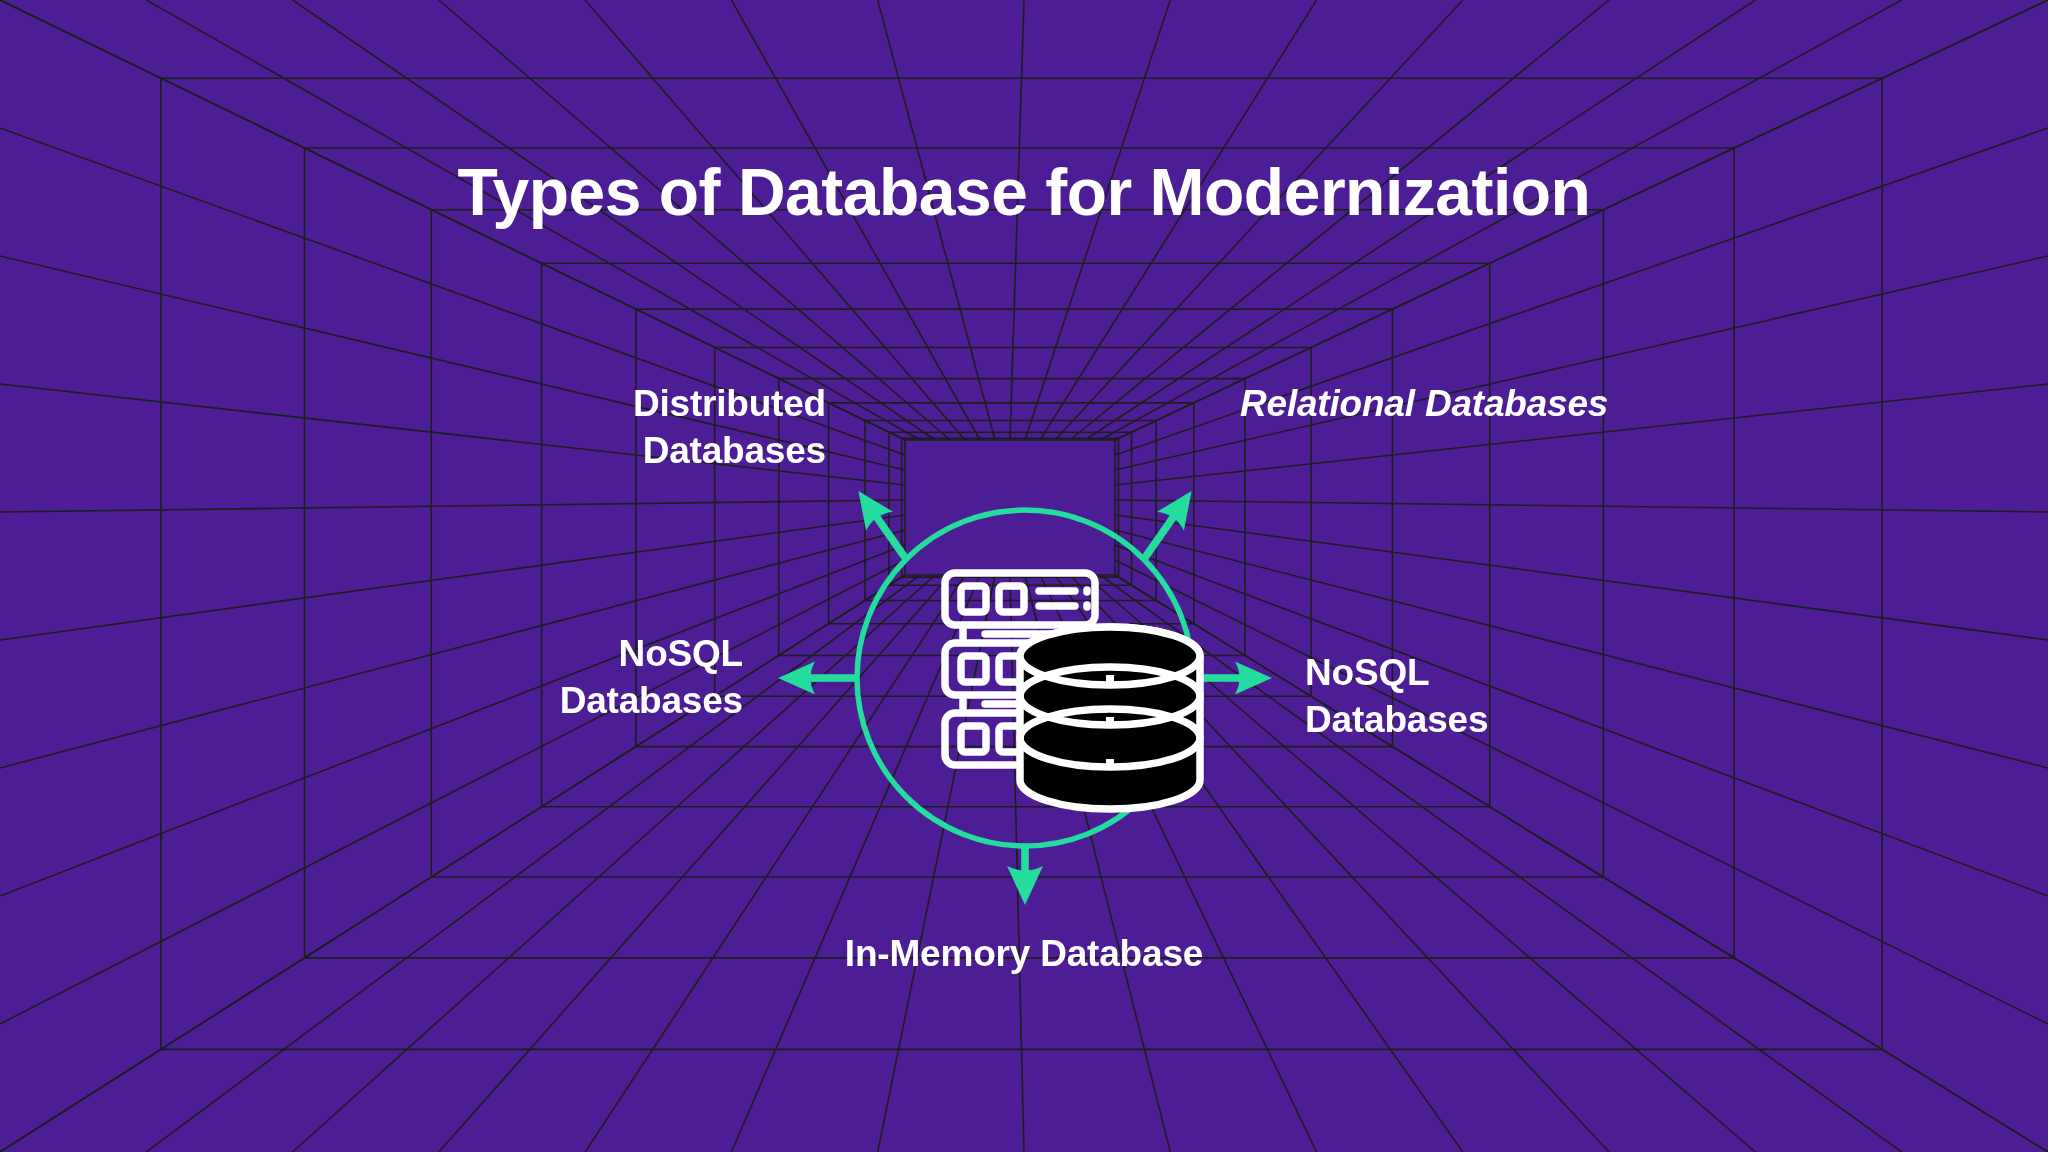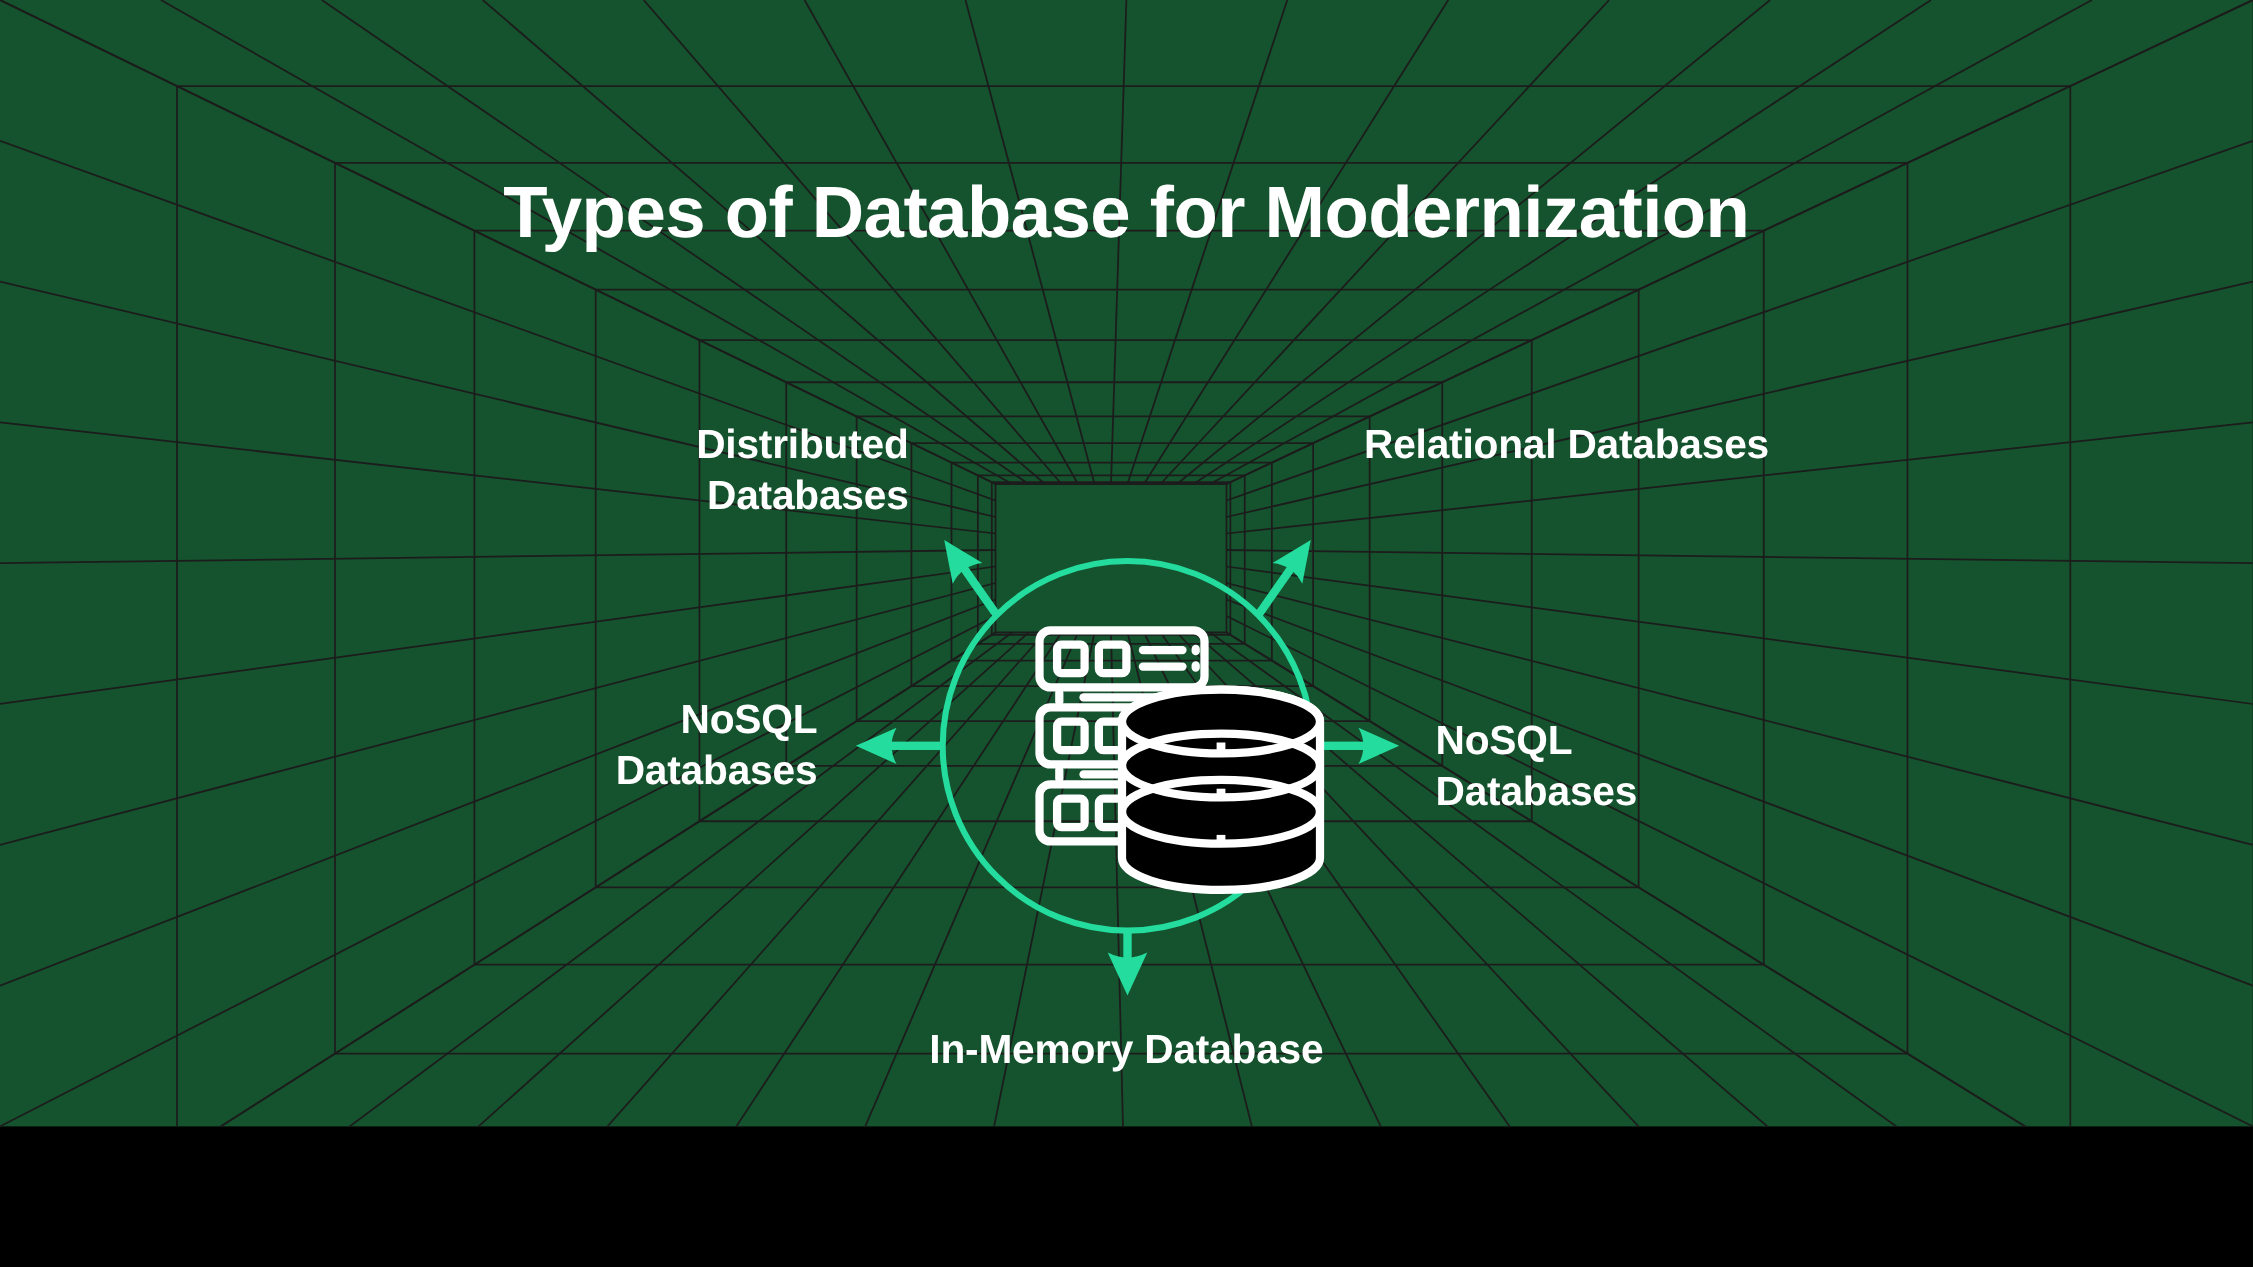--- a/index.html
+++ b/index.html
@@ -11,22 +11,22 @@
   body {
     width: 2048px;
     height: 1152px;
     overflow: hidden;
     font-family: "Liberation Sans", "DejaVu Sans", sans-serif;
   }
 
   #stage {
     position: relative;
     width: 2048px;
-    height: 1024px;
-    background: #14532d;
+    height: 1152px;
+    background: #4c1d95;
     overflow: hidden;
   }
 
   
   #bg-grid {
     position: absolute;
     left: 0; top: 0;
     width: 2048px;
     height: 1152px;
     z-index: 0;
@@ -74,20 +74,21 @@
     right: 1222px;
     top: 380px;
     text-align: right;
     width: 520px;
   }
   #label-relational {
     left: 1240px;
     top: 380px;
     text-align: left;
     width: 620px;
+    font-style: italic;
   }
   #label-cloud {
     right: 1305px;
     top: 630px;
     text-align: right;
     width: 520px;
   }
   #label-nosql {
     left: 1305px;
     top: 630px;

